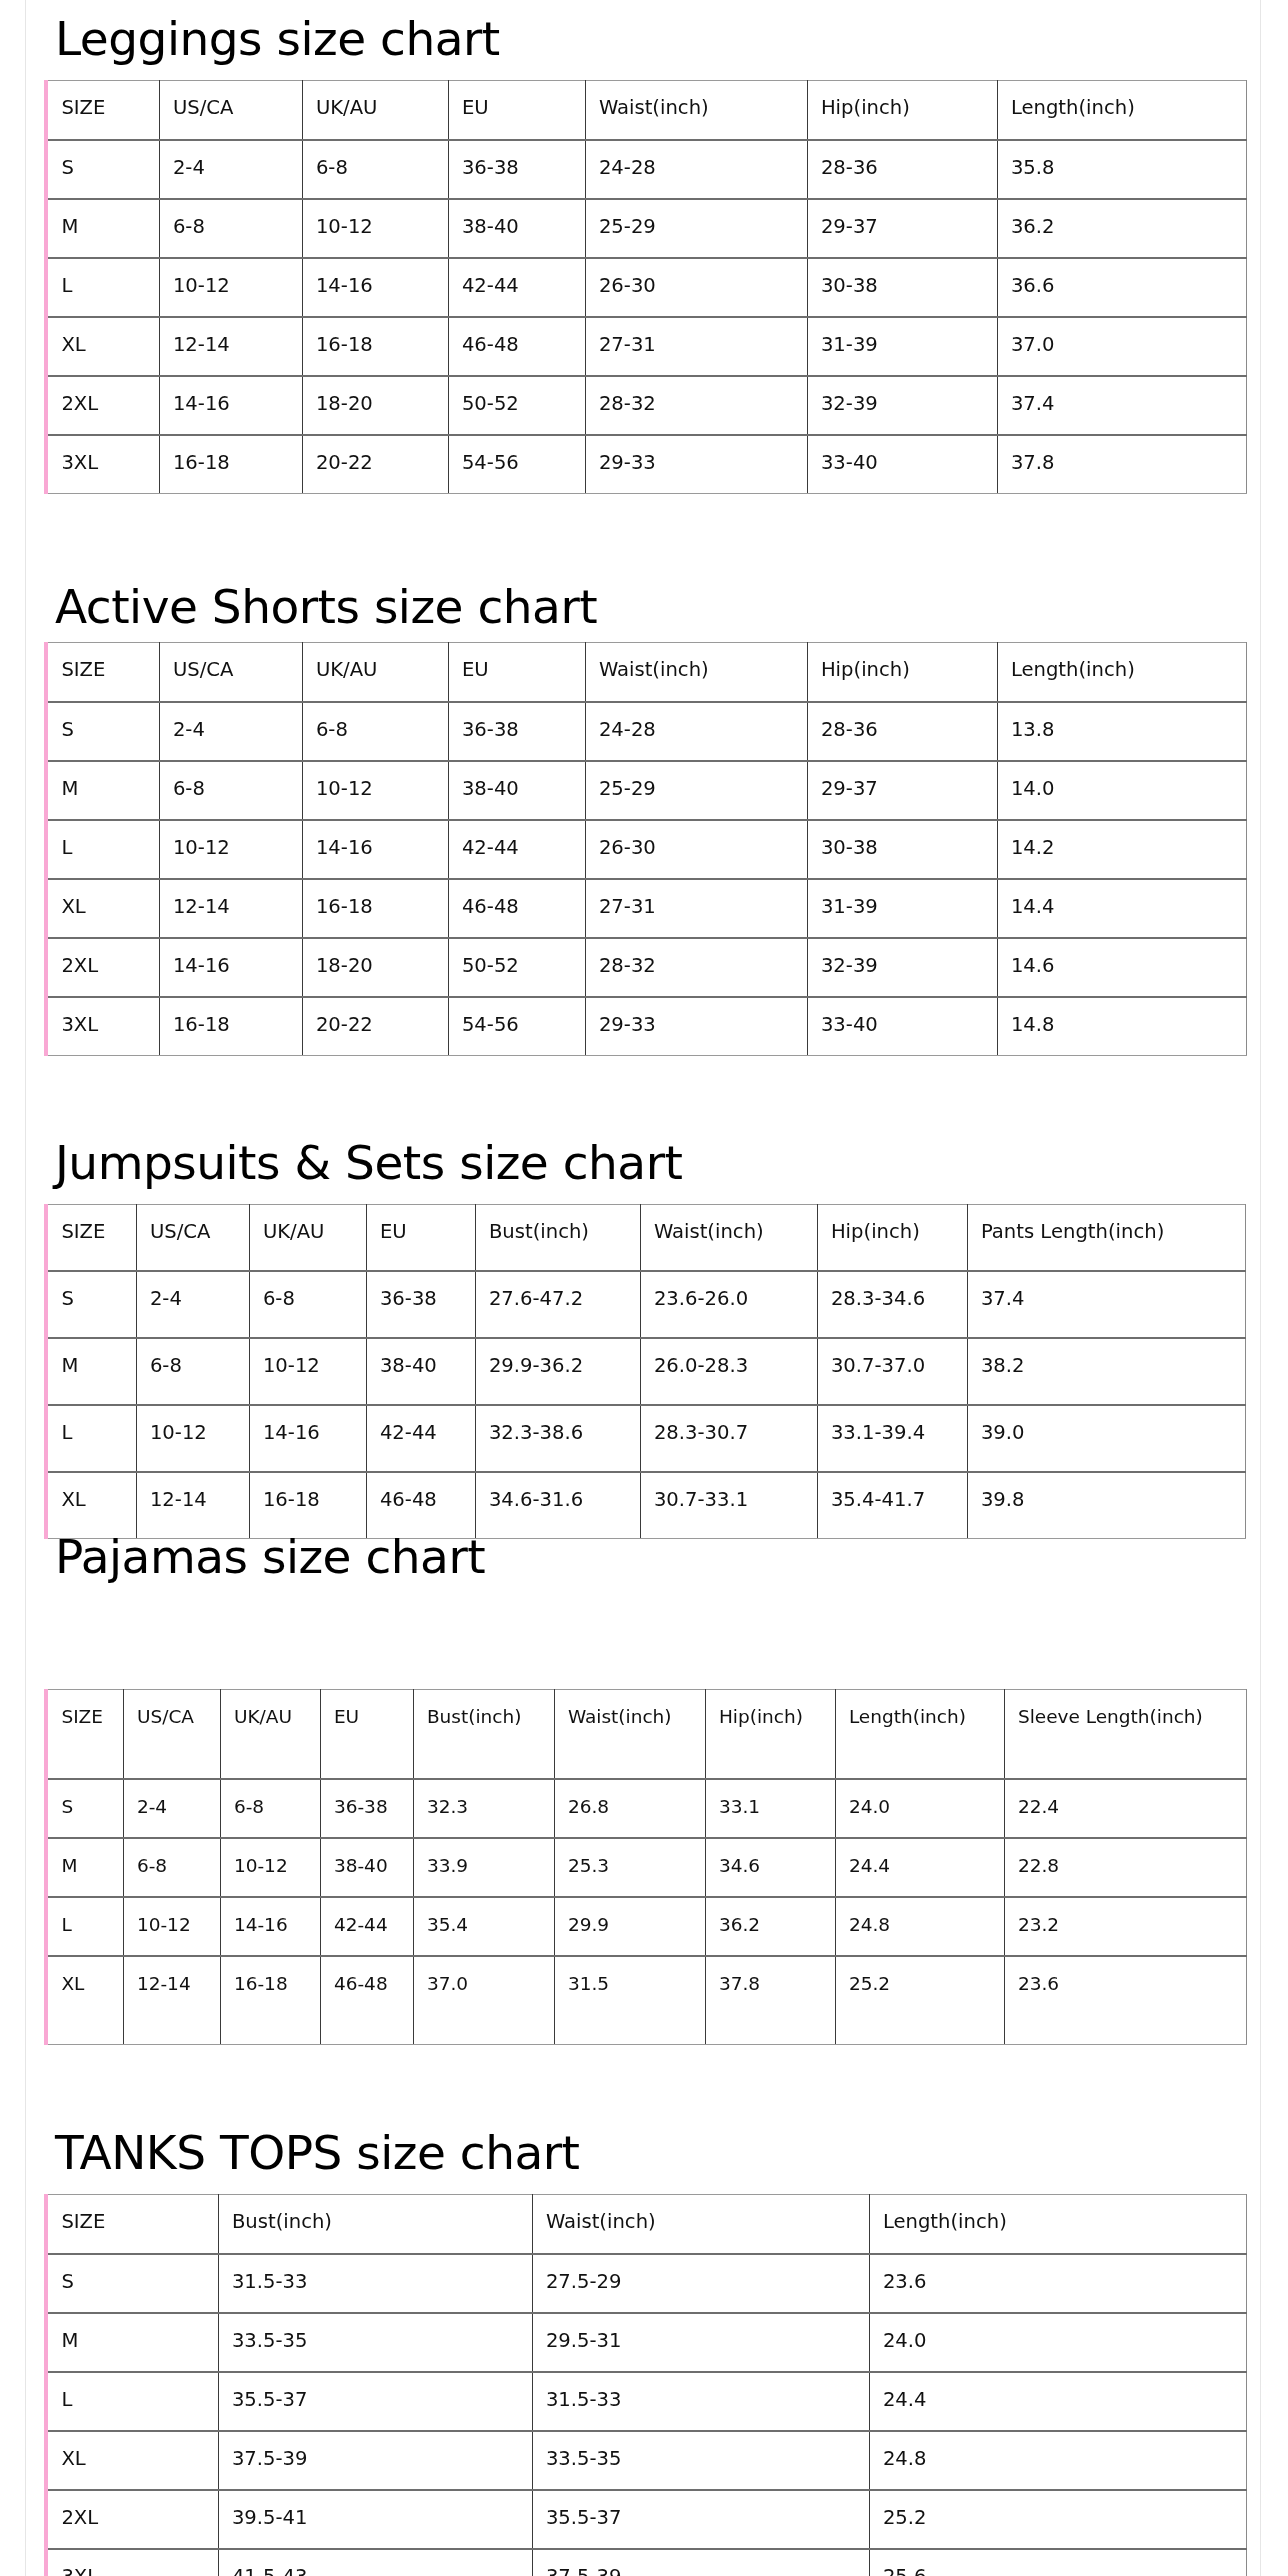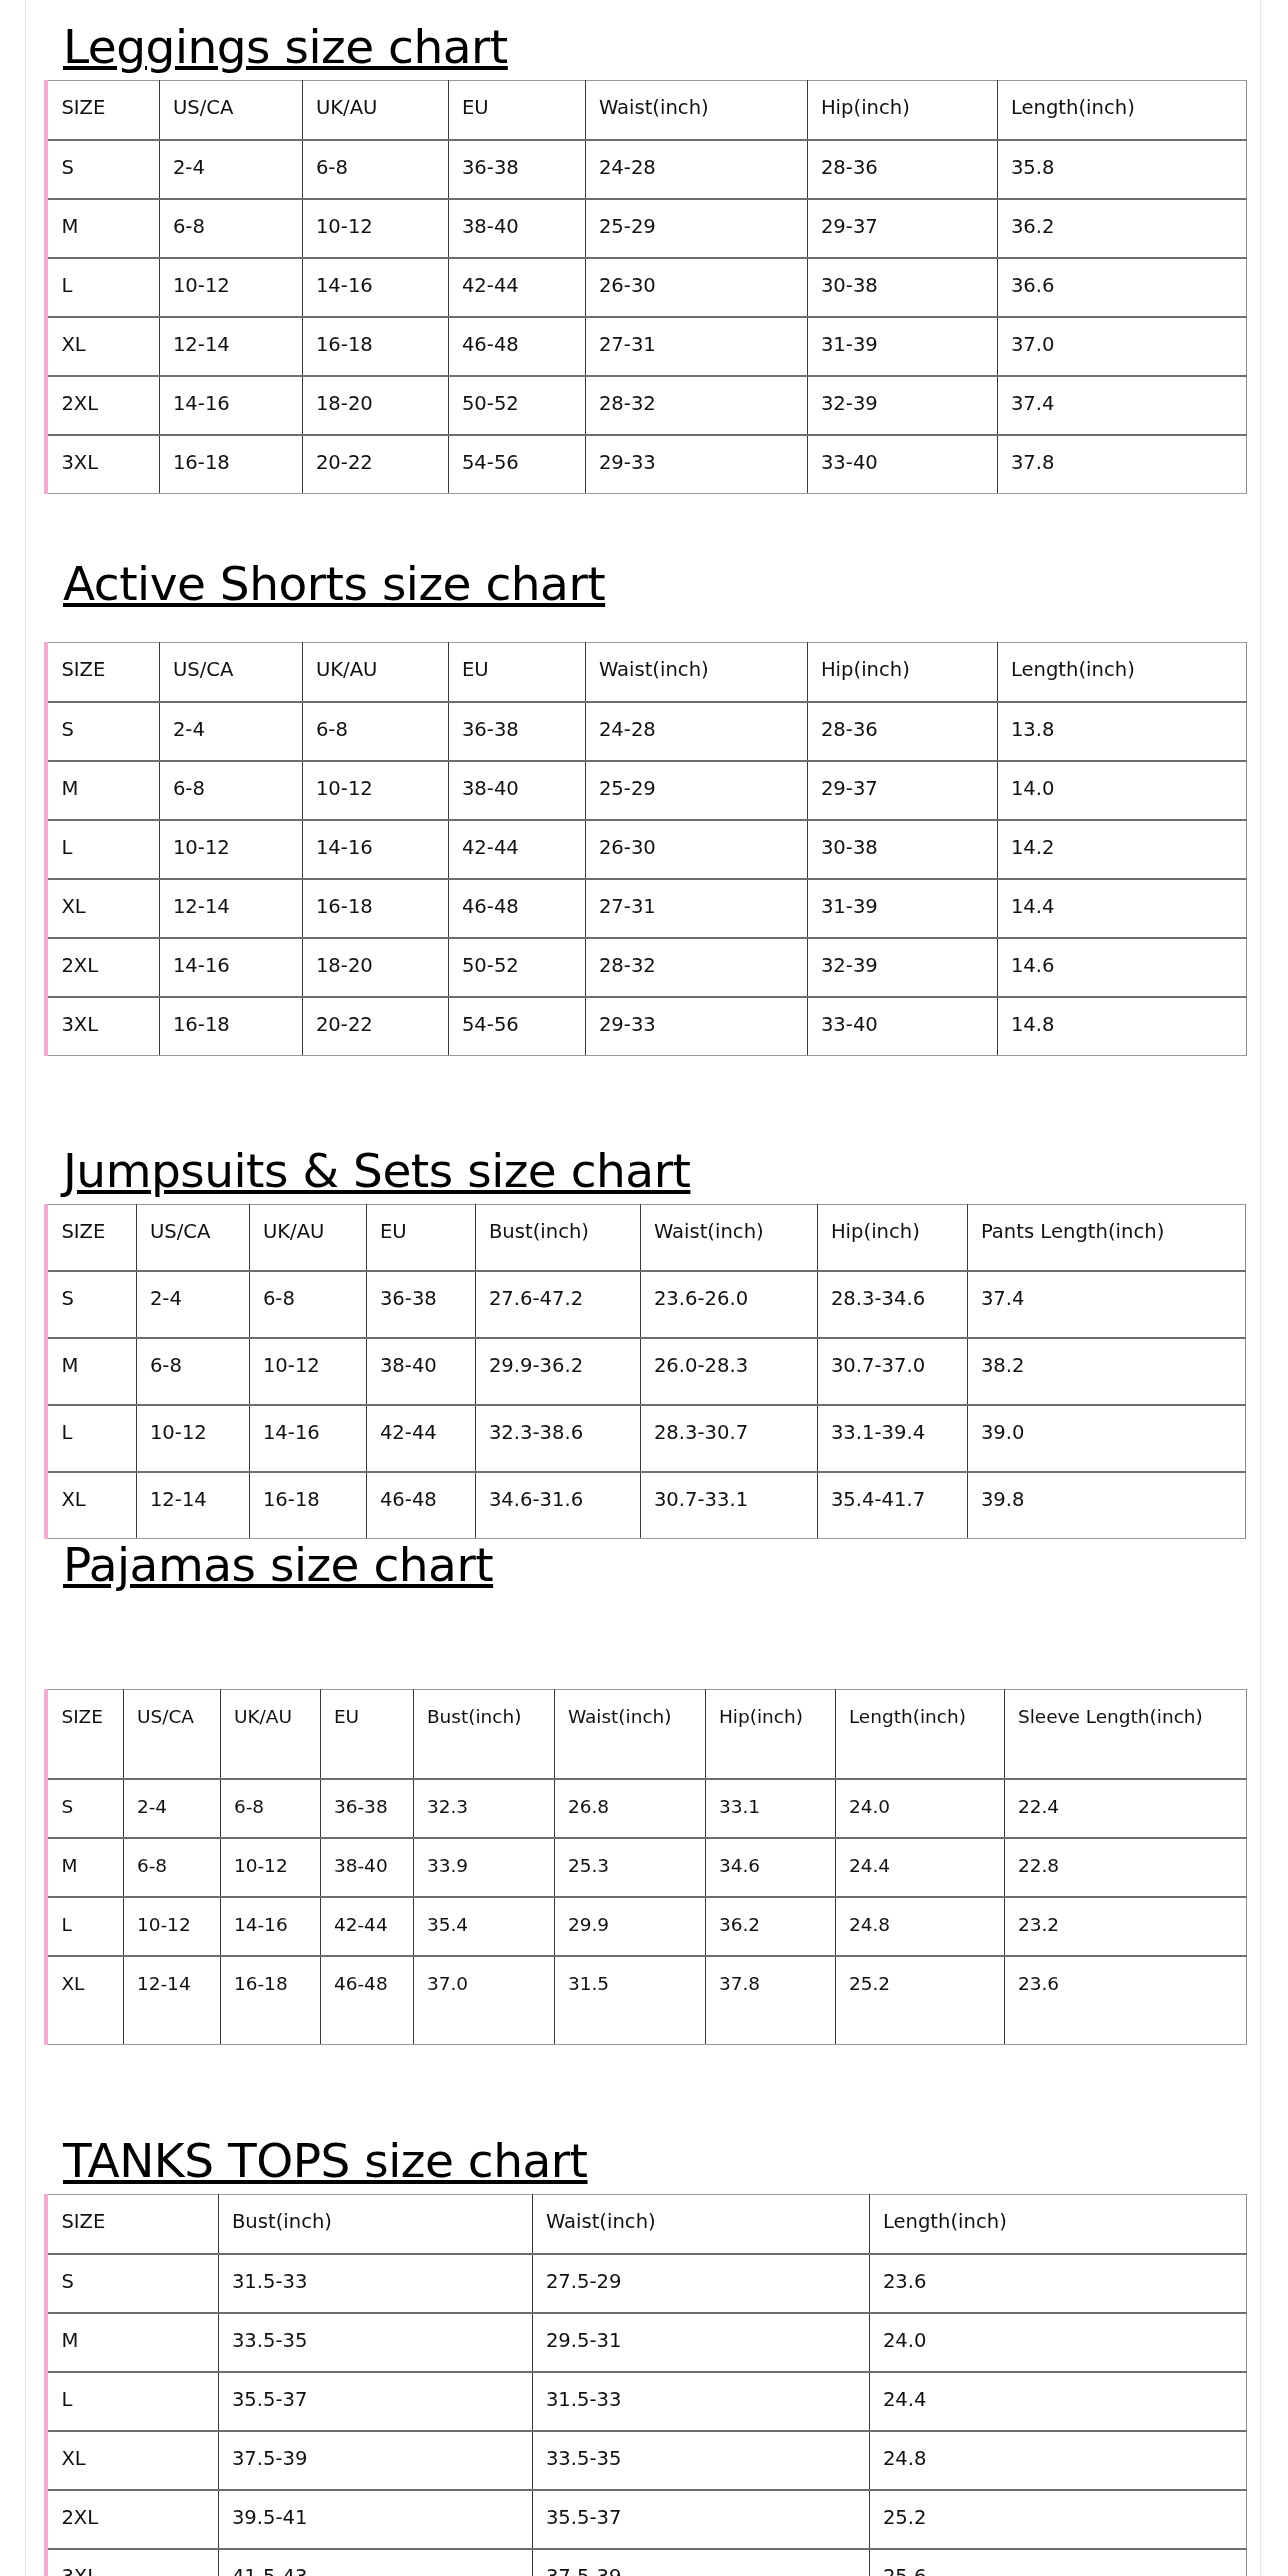--- a/index.html
+++ b/index.html
@@ -6,24 +6,24 @@
   body {
     width: 1288px; height: 3324px; position: relative; overflow: hidden;
     font-family: "DejaVu Sans", "Liberation Sans", sans-serif; color: #111111;
   }
   .page {
     position: absolute; left: 25px; top: -5.2px; width: 1236px; height: 3338px;
     border-left: 1.5px solid #e6e6e6; border-right: 1.5px solid #e6e6e6;
     box-sizing: border-box;
   }
   .section-title {
-    position: absolute; left: 47px; margin: 16px;
+    position: absolute; left: 47px; margin: 8px;
     font-family: "DejaVu Sans", sans-serif;
     font-weight: normal; font-size: 47px; line-height: 1; color: #000000;
-    letter-spacing: -0.5px; white-space: nowrap; text-decoration: underline;
+    letter-spacing: -0.5px; white-space: nowrap;
   }
   table.chart {
     position: absolute; left: 44px; width: 1200px;
     border-collapse: collapse; table-layout: fixed;
     font-family: "DejaVu Sans", sans-serif; font-size: 19.6px; color: #111;
     border-top: 1.5px solid #9a9a9a; border-bottom: 1.5px solid #9a9a9a;
     border-left: 1px solid #8a8a8a; border-right: 1px solid #8a8a8a;
   }
   table.chart td {
     border-left: 1px solid #3a3a3a; border-right: 1px solid #3a3a3a;
@@ -122,21 +122,21 @@
       <td>54-56</td>
       <td>29-33</td>
       <td>33-40</td>
       <td>37.8</td>
     </tr>
   </tbody>
     </table>
 </section>
 
 <section>
-  <h2 class="section-title" style="top:544px">Active Shorts size chart</h2>
+  <h2 class="section-title" style="top:575px">Active Shorts size chart</h2>
   <table class="chart h114" style="top:642px">
     <colgroup>
         <col style="width:113px">
         <col style="width:143px">
         <col style="width:146px">
         <col style="width:137px">
         <col style="width:222px">
         <col style="width:190px">
         <col style="width:249px">
       </colgroup>

